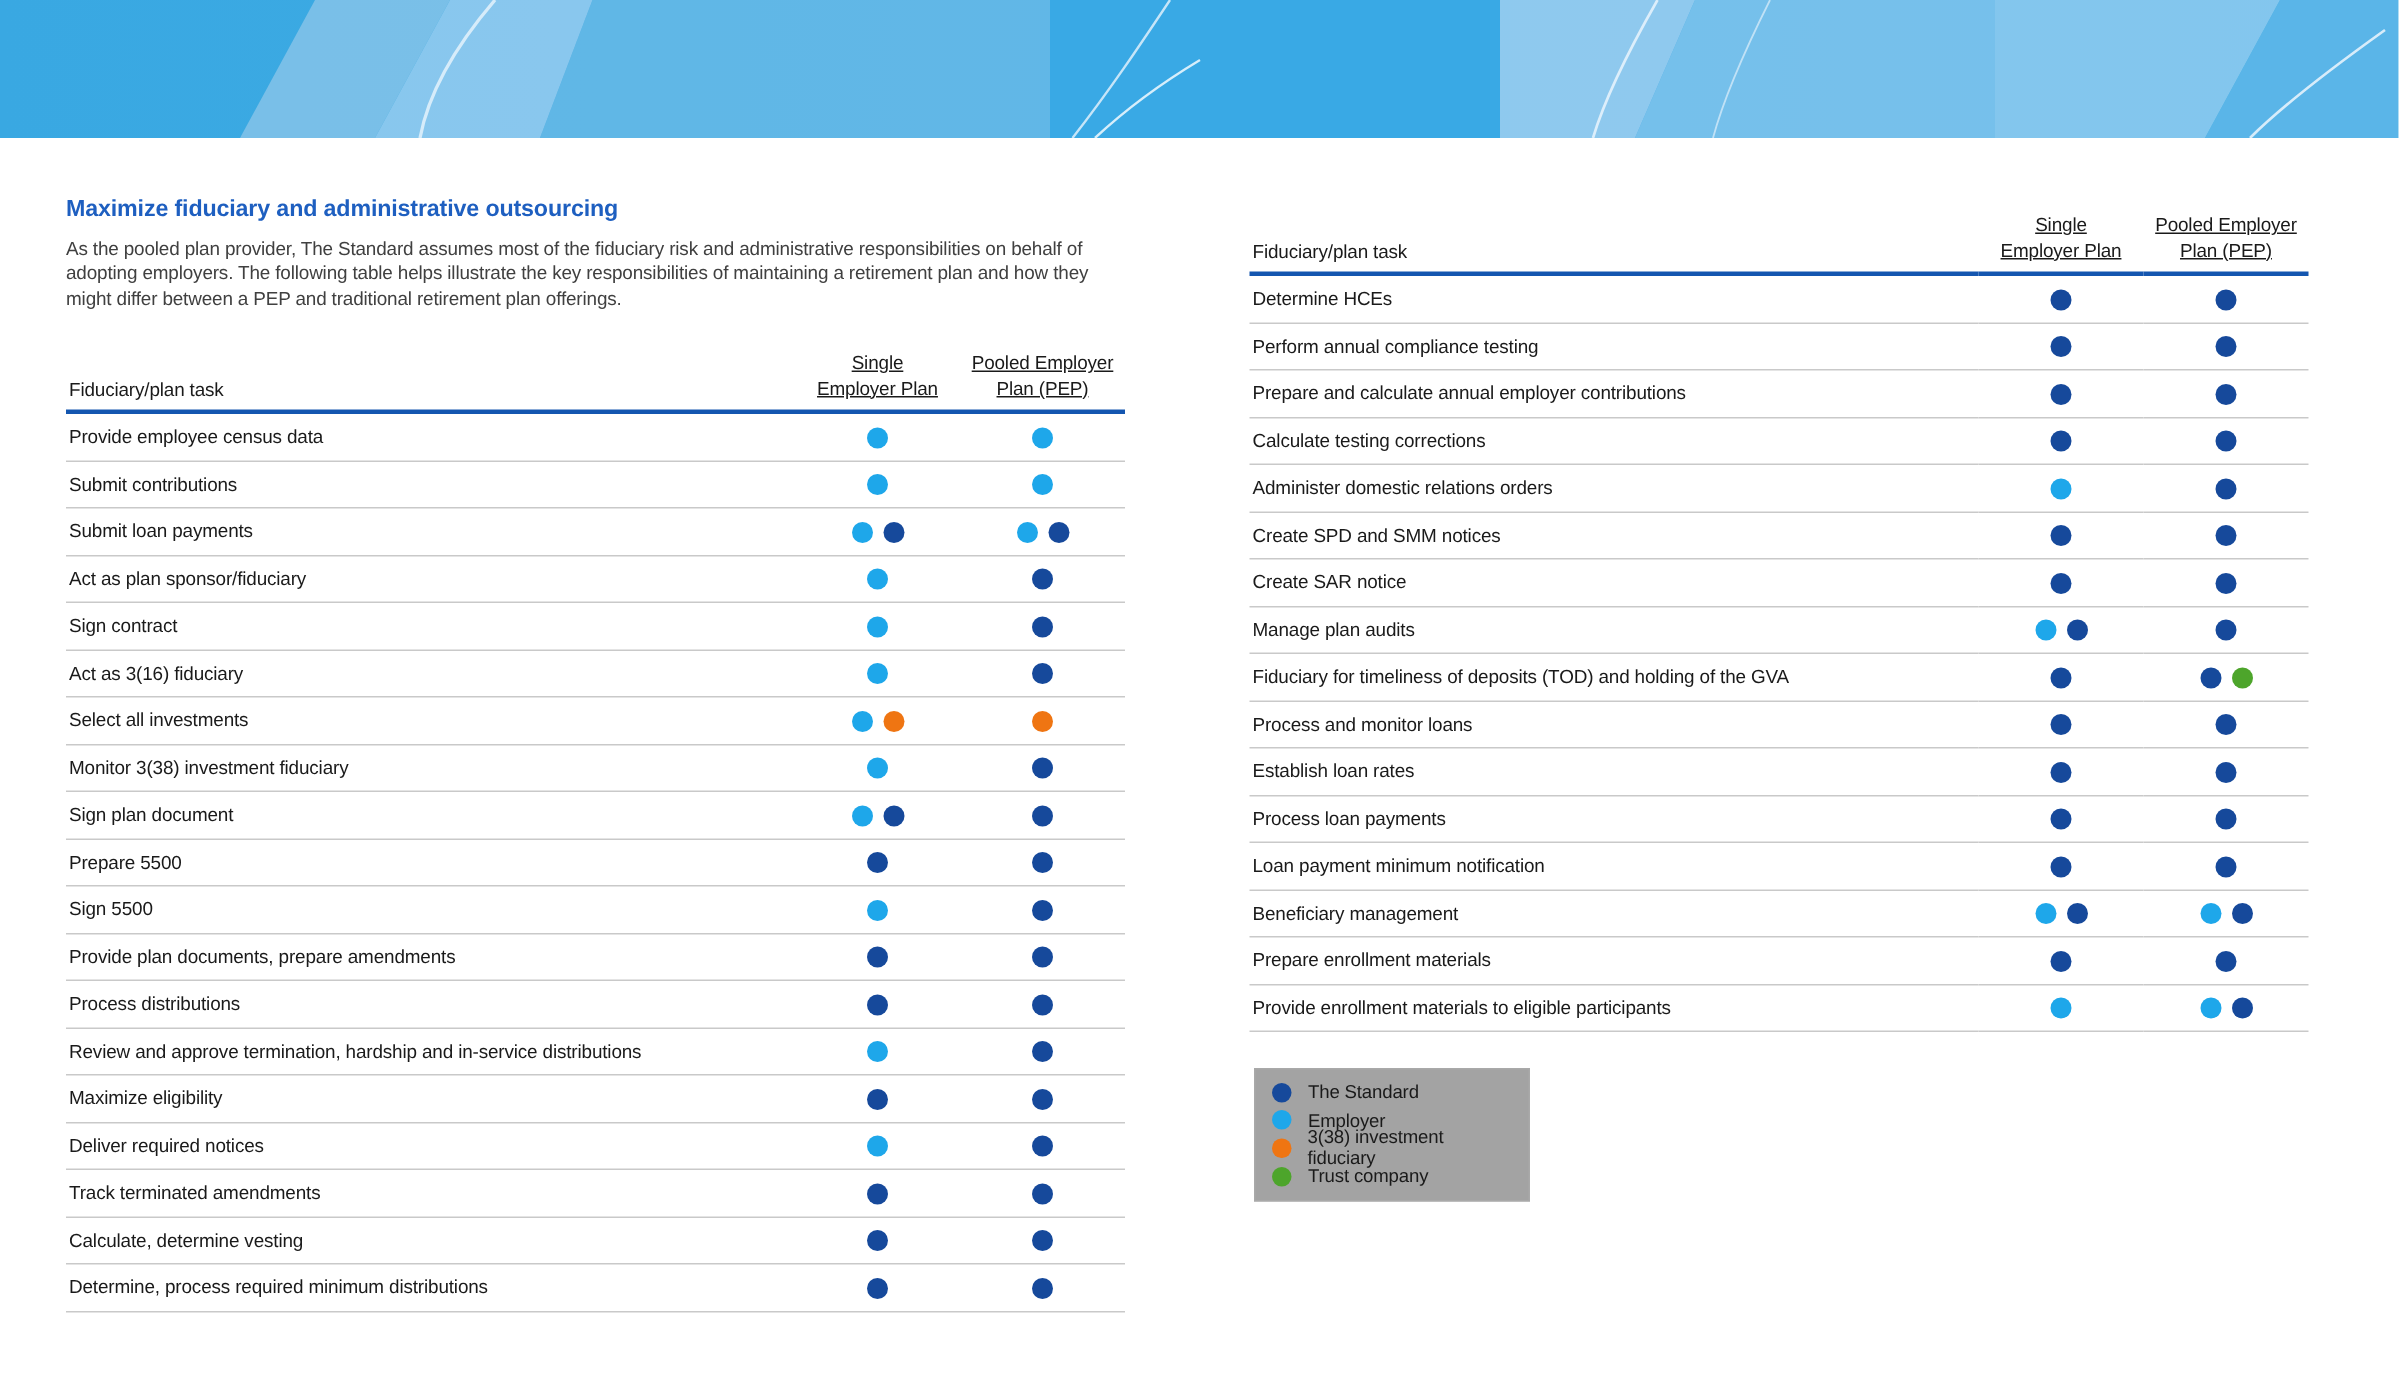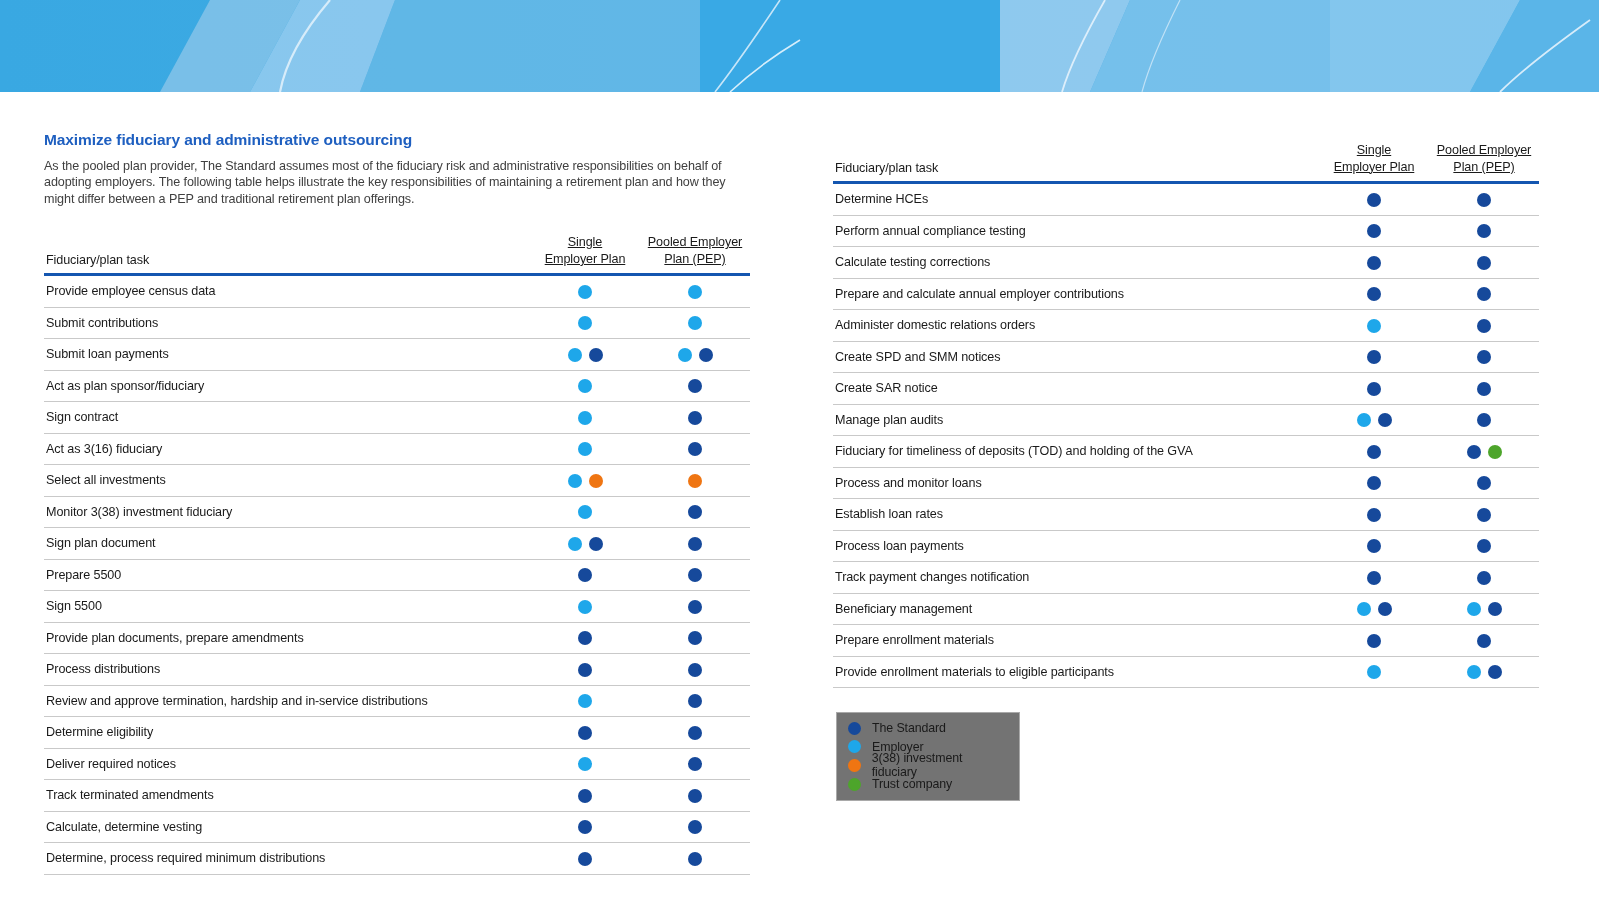--- a/index.html
+++ b/index.html
@@ -65,21 +65,21 @@
   }
   .dot + .dot { margin-left:7px; }
   .dot.standard { background:#16499b; }
   .dot.employer { background:#1ea7ea; }
   .dot.investment { background:#ef7512; }
   .dot.trust { background:#4da52b; }
 
   
   .legend {
     position:absolute; left:836px; top:712px;
-    border:1px solid #a9a9a9; background:#737373;
+    border:1px solid #a9a9a9; background:#a3a3a3;
     padding:6px 12px 7px 11px; width:184px;
   }
   .legend-row { display:flex; align-items:center; height:18.6px; }
   .legend-row .dot { width:13px; height:13px; }
   .legend-row .lbl {
     margin-left:11px; font-size:12.4px; color:#1a1a1a; letter-spacing:-0.1px;
   }
 </style>
 </head>
 <body>
@@ -207,21 +207,21 @@
             <td class="task">Process distributions</td>
             <td class="dots"><span class="dot standard"></span></td>
             <td class="dots"><span class="dot standard"></span></td>
           </tr>
           <tr>
             <td class="task">Review and approve termination, hardship and in-service distributions</td>
             <td class="dots"><span class="dot employer"></span></td>
             <td class="dots"><span class="dot standard"></span></td>
           </tr>
           <tr>
-            <td class="task">Determine eligibility</td>
+            <td class="task">Maximize eligibility</td>
             <td class="dots"><span class="dot standard"></span></td>
             <td class="dots"><span class="dot standard"></span></td>
           </tr>
           <tr>
             <td class="task">Deliver required notices</td>
             <td class="dots"><span class="dot employer"></span></td>
             <td class="dots"><span class="dot standard"></span></td>
           </tr>
           <tr>
             <td class="task">Track terminated amendments</td>
@@ -270,30 +270,30 @@
             <td class="task">Determine HCEs</td>
             <td class="dots"><span class="dot standard"></span></td>
             <td class="dots"><span class="dot standard"></span></td>
           </tr>
           <tr>
             <td class="task">Perform annual compliance testing</td>
             <td class="dots"><span class="dot standard"></span></td>
             <td class="dots"><span class="dot standard"></span></td>
           </tr>
           <tr>
+            <td class="task">Prepare and calculate annual employer contributions</td>
+            <td class="dots"><span class="dot standard"></span></td>
+            <td class="dots"><span class="dot standard"></span></td>
+          </tr>
+          <tr>
             <td class="task">Calculate testing corrections</td>
             <td class="dots"><span class="dot standard"></span></td>
             <td class="dots"><span class="dot standard"></span></td>
           </tr>
           <tr>
-            <td class="task">Prepare and calculate annual employer contributions</td>
-            <td class="dots"><span class="dot standard"></span></td>
-            <td class="dots"><span class="dot standard"></span></td>
-          </tr>
-          <tr>
             <td class="task">Administer domestic relations orders</td>
             <td class="dots"><span class="dot employer"></span></td>
             <td class="dots"><span class="dot standard"></span></td>
           </tr>
           <tr>
             <td class="task">Create SPD and SMM notices</td>
             <td class="dots"><span class="dot standard"></span></td>
             <td class="dots"><span class="dot standard"></span></td>
           </tr>
           <tr>
@@ -320,21 +320,21 @@
             <td class="task">Establish loan rates</td>
             <td class="dots"><span class="dot standard"></span></td>
             <td class="dots"><span class="dot standard"></span></td>
           </tr>
           <tr>
             <td class="task">Process loan payments</td>
             <td class="dots"><span class="dot standard"></span></td>
             <td class="dots"><span class="dot standard"></span></td>
           </tr>
           <tr>
-            <td class="task">Track payment changes notification</td>
+            <td class="task">Loan payment minimum notification</td>
             <td class="dots"><span class="dot standard"></span></td>
             <td class="dots"><span class="dot standard"></span></td>
           </tr>
           <tr>
             <td class="task">Beneficiary management</td>
             <td class="dots"><span class="dot employer"></span><span class="dot standard"></span></td>
             <td class="dots"><span class="dot employer"></span><span class="dot standard"></span></td>
           </tr>
           <tr>
             <td class="task">Prepare enrollment materials</td>

